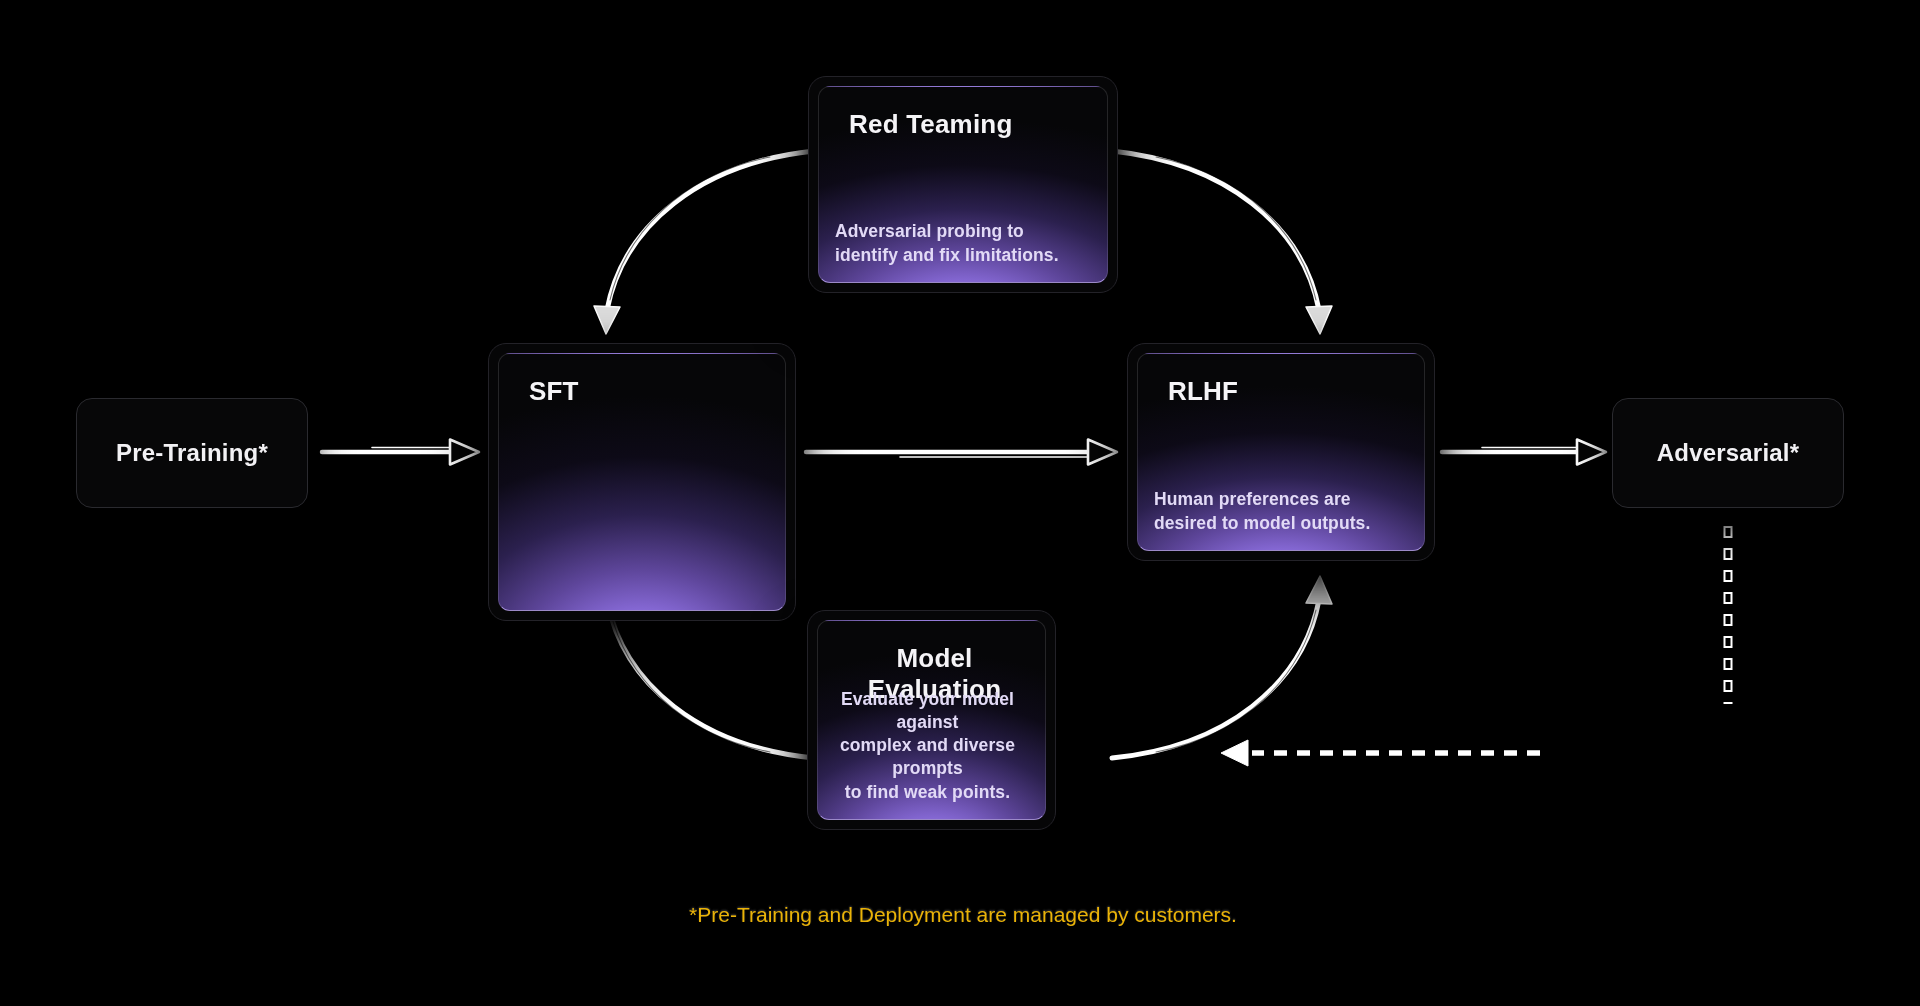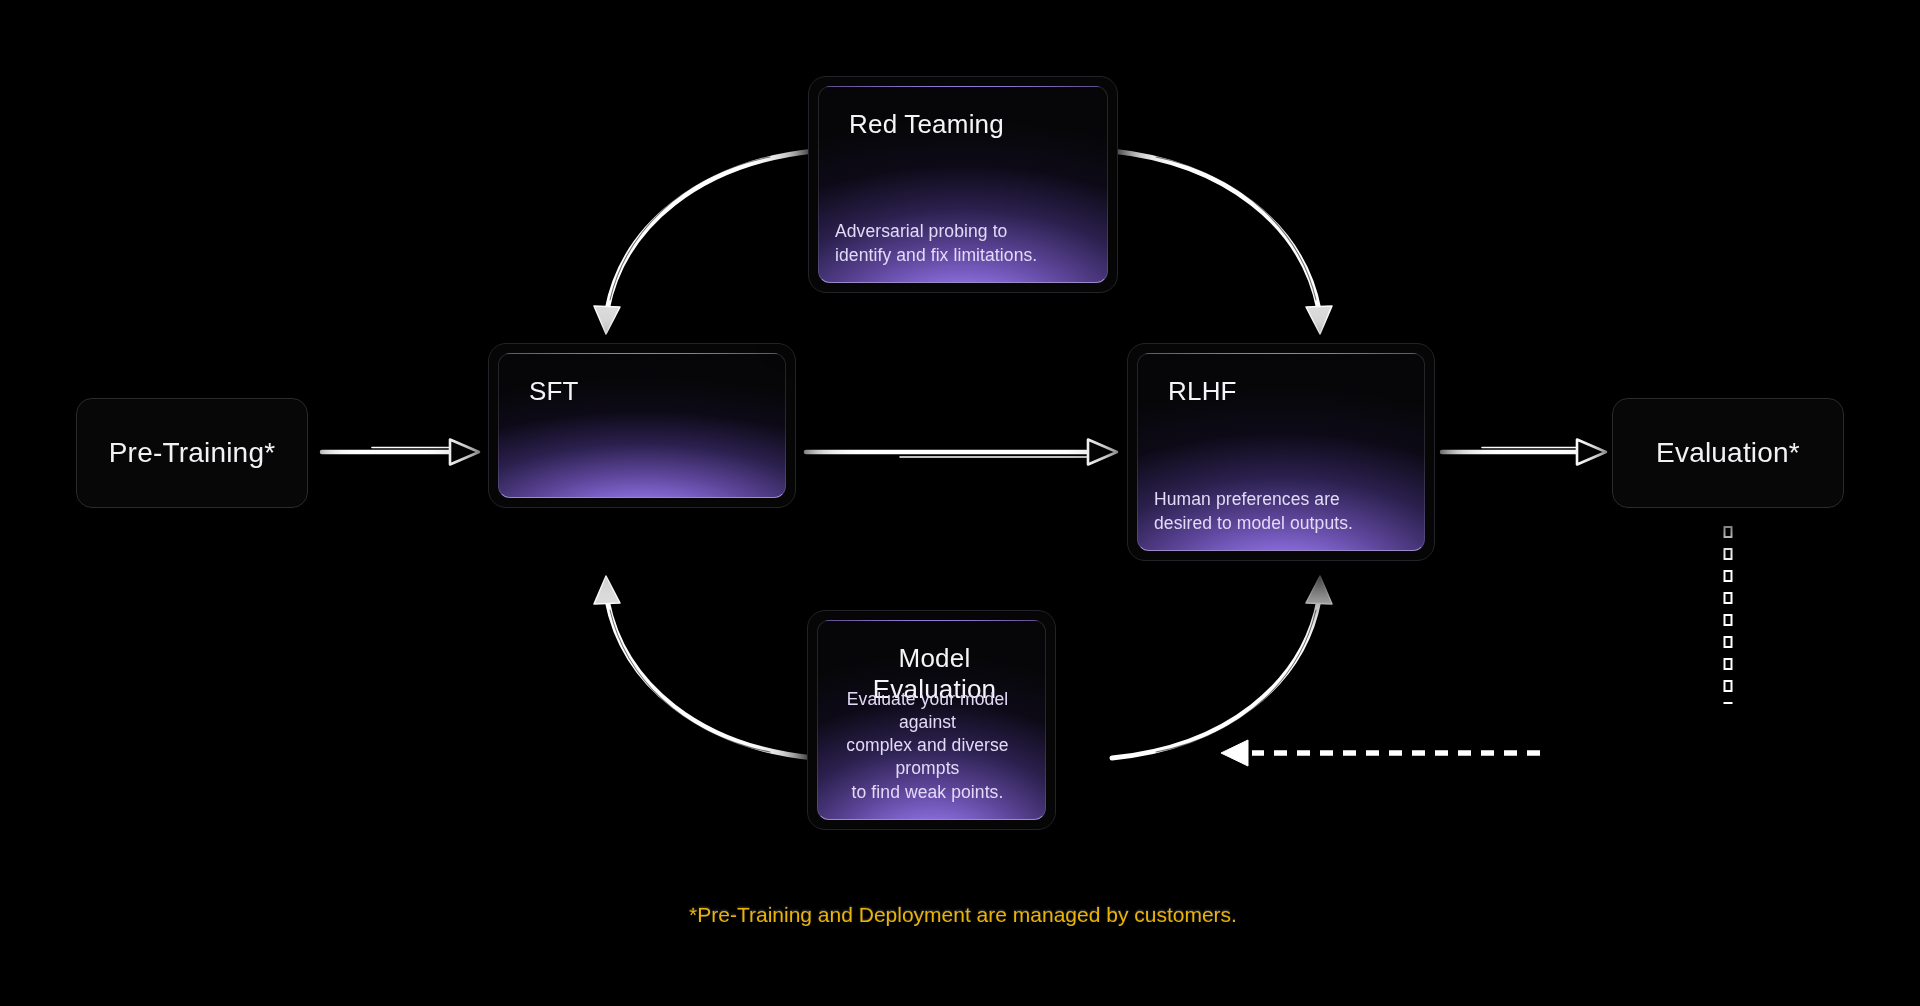--- a/index.html
+++ b/index.html
@@ -18,27 +18,27 @@
   .head-open{fill:#050505;stroke:#ffffff;stroke-width:2.6;stroke-linejoin:round;}
   .arc{fill:none;stroke:#ffffff;stroke-width:5;stroke-linecap:round;}
   .arc-core{fill:none;stroke:rgba(0,0,0,0.55);stroke-width:1.1;stroke-linecap:round;}
   .head-filled{fill:#dcdcdc;stroke:#fbfbfb;stroke-width:1.5;stroke-linejoin:round;}
   .dash-outer{stroke:#ffffff;stroke-width:9;stroke-dasharray:12 10;}
   .dash-inner{stroke:#000000;stroke-width:5;stroke-dasharray:8 14;stroke-dashoffset:-2;}
   .dash-solid{stroke:#ffffff;stroke-width:5.5;stroke-dasharray:13 10;}
   .head-white{fill:#ffffff;stroke:#ffffff;stroke-linejoin:round;}
 
   
-  .node{position:absolute;box-sizing:border-box;}
+  .node{position:absolute;box-sizing:border-box;font-weight:bold;}
   .small-node{
     background:#070708;
     border:1px solid #2a2a2f;
     border-radius:16px;
     display:flex;align-items:center;justify-content:center;
-    color:#f2f1f4;font-size:28px;letter-spacing:.2px;
+    color:#f2f1f4;font-size:24px;letter-spacing:.2px;
     box-shadow:0 20px 40px rgba(0,0,0,.9), 0 4px 18px rgba(0,0,0,.8);
   }
   .card{
     background:#060607;
     border:1px solid #232228;
     border-radius:18px;
     box-shadow:0 28px 55px rgba(0,0,0,.95), 0 6px 24px rgba(0,0,0,.85);
   }
   .card-inner{
     position:absolute;inset:9px;border-radius:12px;overflow:hidden;
@@ -62,21 +62,21 @@
     background:#141120;
     border:2px dashed #9b96a6;
     border-bottom-color:#8d68ae;
     border-radius:14px;
     display:flex;align-items:center;justify-content:center;
     color:#f4f3f6;font-size:24px;letter-spacing:.2px;
   }
 
   
   .pos-pre{left:76px;top:398px;width:232px;height:110px;}
-  .pos-sft{left:488px;top:343px;width:308px;height:165px;}
+  .pos-sft{left:488px;top:343px;width:308px;height:278px;}
   .pos-red{left:808px;top:76px;width:310px;height:217px;}
   .pos-rlhf{left:1127px;top:343px;width:308px;height:218px;}
   .pos-eval{left:807px;top:610px;width:249px;height:220px;text-align:center;}
   .pos-deploy{left:1612px;top:398px;width:232px;height:110px;}
   .pos-user{left:1544px;top:708px;width:298px;height:89px;}
 
   .footnote{
     position:absolute;top:903px;left:963px;transform:translateX(-50%);
     font-size:21px;font-weight:400;color:#eab308;white-space:nowrap;
     text-shadow:0 2px 0 rgba(0,0,0,.95), 0 3px 4px rgba(0,0,0,.8),
@@ -173,19 +173,19 @@
     <div class="card-inner">
       <div class="card-title">Model
 Evaluation</div>
       <div class="card-desc">Evaluate your model against
 complex and diverse prompts
 to find weak points.</div>
     </div>
   </div>
 
   <div class="node small-node pos-deploy">
-    <span>Evaluation*</span>
+    <span>Adversarial*</span>
   </div>
 
 
   <div class="footnote">*Pre-Training and Deployment are managed by customers.</div>
 
 </div>
 
 </body></html>

